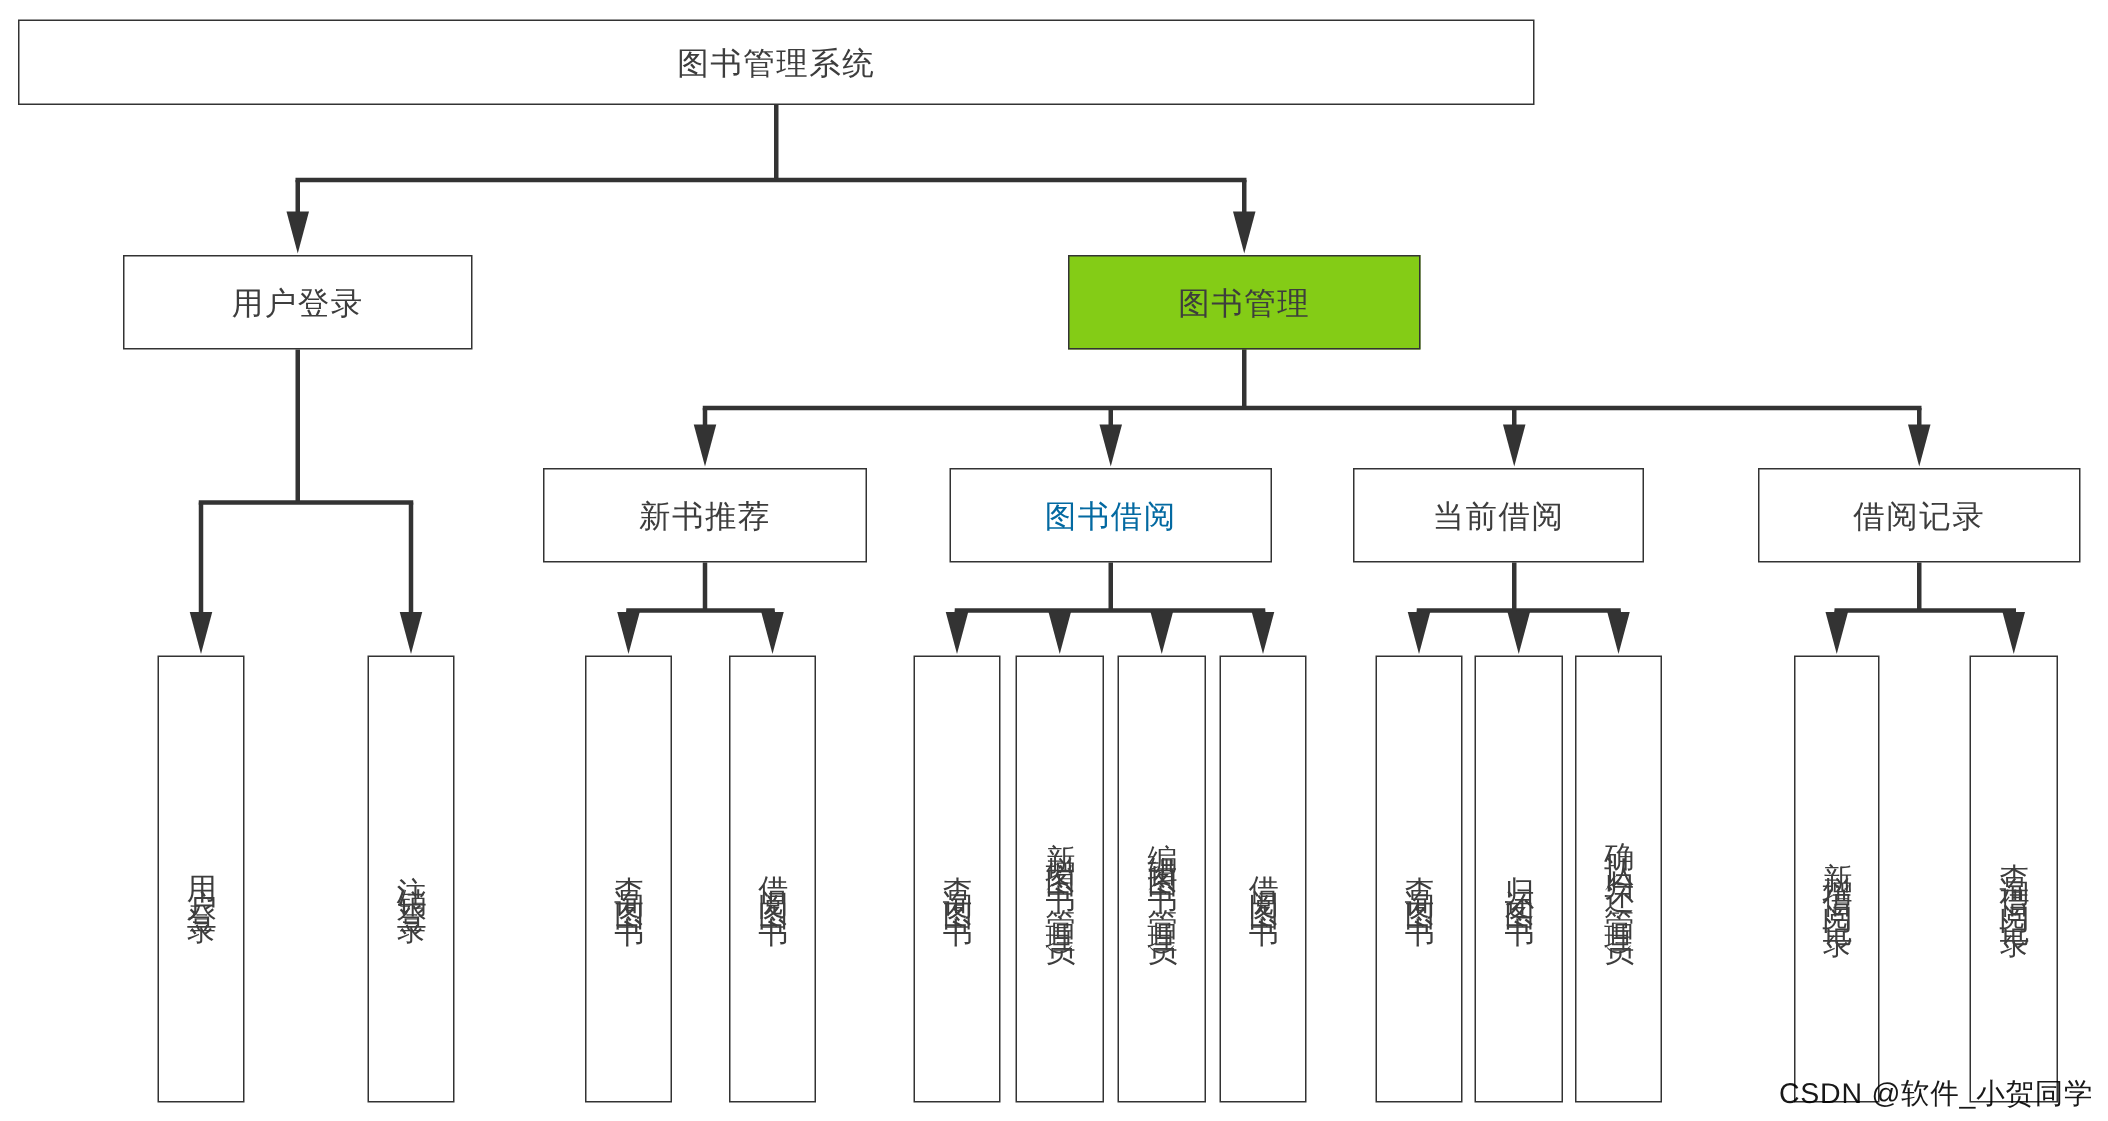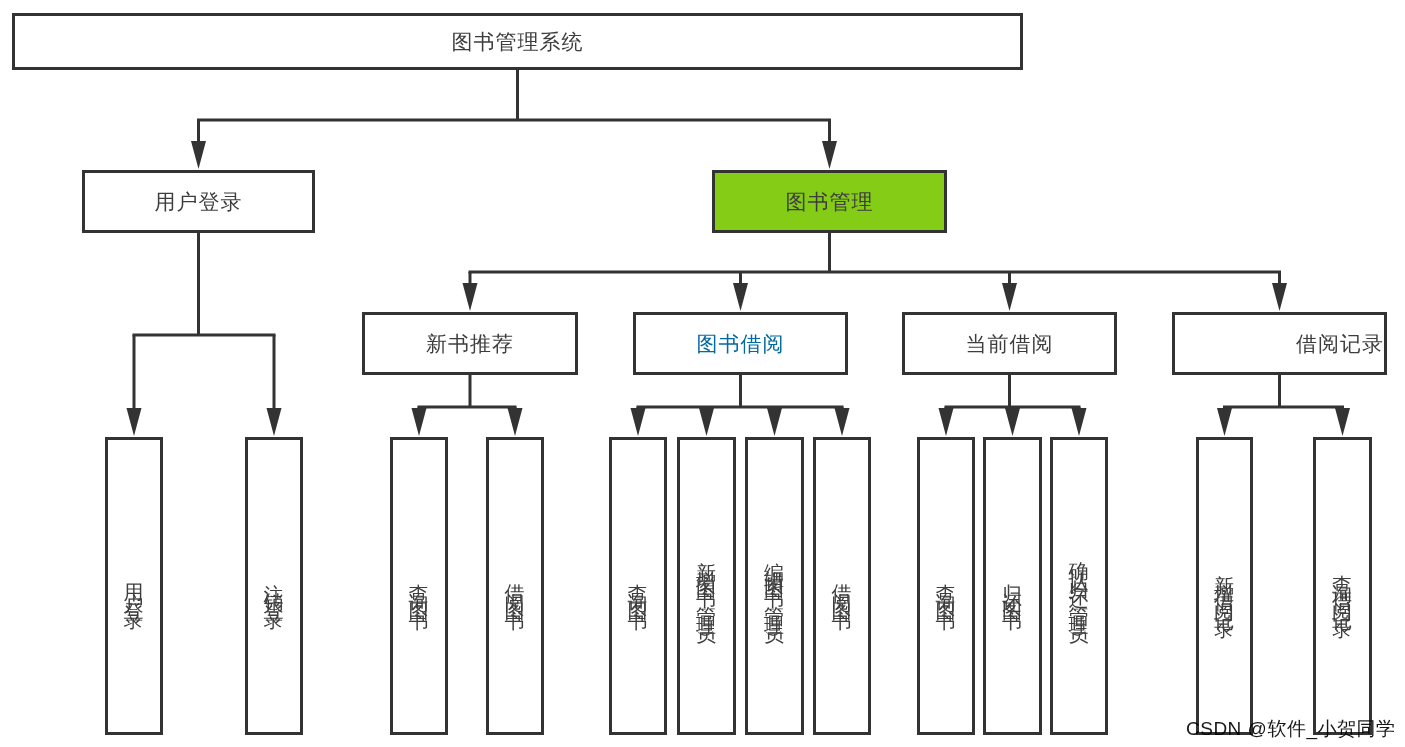--- a/index.html
+++ b/index.html
@@ -19,21 +19,21 @@
     position: absolute;
     left: 0;
     top: 0;
     width: 1405px;
     height: 747px;
     z-index: 1;
   }
   .node {
     position: absolute;
     background: #ffffff;
-    border: 3px solid #0369a1;
+    border: 1px solid #0369a1;
     box-sizing: border-box;
     display: flex;
     align-items: center;
     justify-content: center;
     z-index: 2;
   }
   .node .label {
     color: #3d3d3d;
     white-space: nowrap;
   }
@@ -125,24 +125,24 @@
     </div>
     <div class="node horiz" style="left: 712px; top: 170px; width: 235px; height: 63px; border-color: rgb(51, 51, 51); background: #84cc16;">
       <span class="label" style="color: rgb(61, 61, 61);">图书管理</span>
     </div>
     <div class="node horiz" style="left: 362px; top: 312px; width: 216px; height: 63px; border-color: rgb(51, 51, 51); background: rgb(255, 255, 255);">
       <span class="label" style="color: rgb(61, 61, 61);">新书推荐</span>
     </div>
     <div class="node horiz" style="left: 633px; top: 312px; width: 215px; height: 63px; border-color: rgb(51, 51, 51); background: rgb(255, 255, 255);">
       <span class="label" style="color: #0369a1;">图书借阅</span>
     </div>
-    <div class="node horiz" style="left: 902px; top: 312px; width: 215px; height: 63px; border-color: rgb(51, 51, 51); background: rgb(255, 255, 255);">
+    <div class="node horiz" style="left: 902px; top: 312px; width: 194px; height: 63px; border-color: rgb(51, 51, 51); background: rgb(255, 255, 255);">
       <span class="label" style="color: rgb(61, 61, 61);">当前借阅</span>
     </div>
-    <div class="node horiz" style="left: 1172px; top: 312px; width: 215px; height: 63px; border-color: rgb(51, 51, 51); background: rgb(255, 255, 255); justify-content: flex-end;">
+    <div class="node horiz" style="left: 1172px; top: 312px; width: 215px; height: 63px; border-color: rgb(51, 51, 51); background: rgb(255, 255, 255);">
       <span class="label" style="color: rgb(61, 61, 61);">借阅记录</span>
     </div>
     <div class="node vert" style="left: 105px; top: 437px; width: 58px; height: 298px; border-color: rgb(51, 51, 51); background: rgb(255, 255, 255);">
       <span class="label" style="color: rgb(61, 61, 61);">用户登录</span>
     </div>
     <div class="node vert" style="left: 245px; top: 437px; width: 58px; height: 298px; border-color: rgb(51, 51, 51); background: rgb(255, 255, 255);">
       <span class="label" style="color: rgb(61, 61, 61);">注销登录</span>
     </div>
     <div class="node vert" style="left: 390px; top: 437px; width: 58px; height: 298px; border-color: rgb(51, 51, 51); background: rgb(255, 255, 255);">
       <span class="label" style="color: rgb(61, 61, 61);">查询图书</span>

